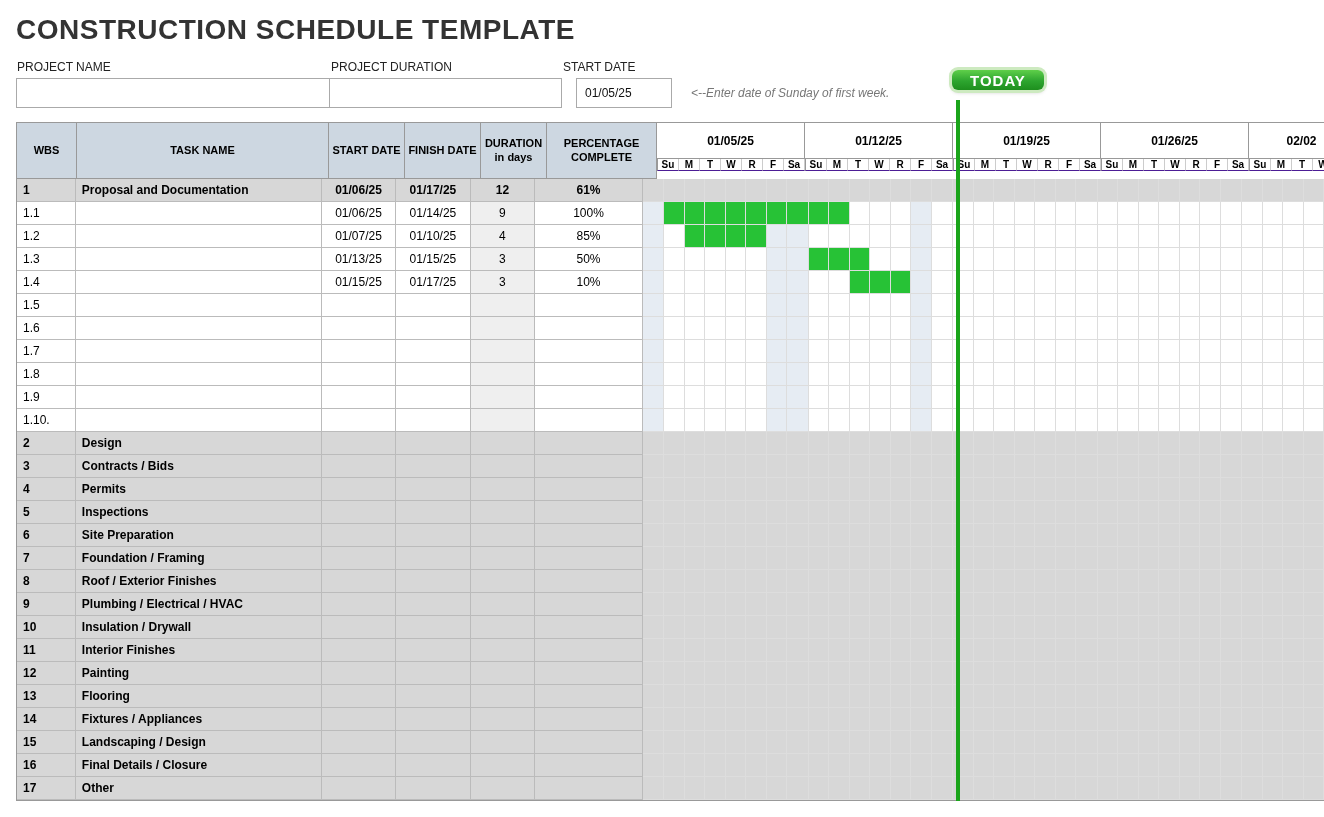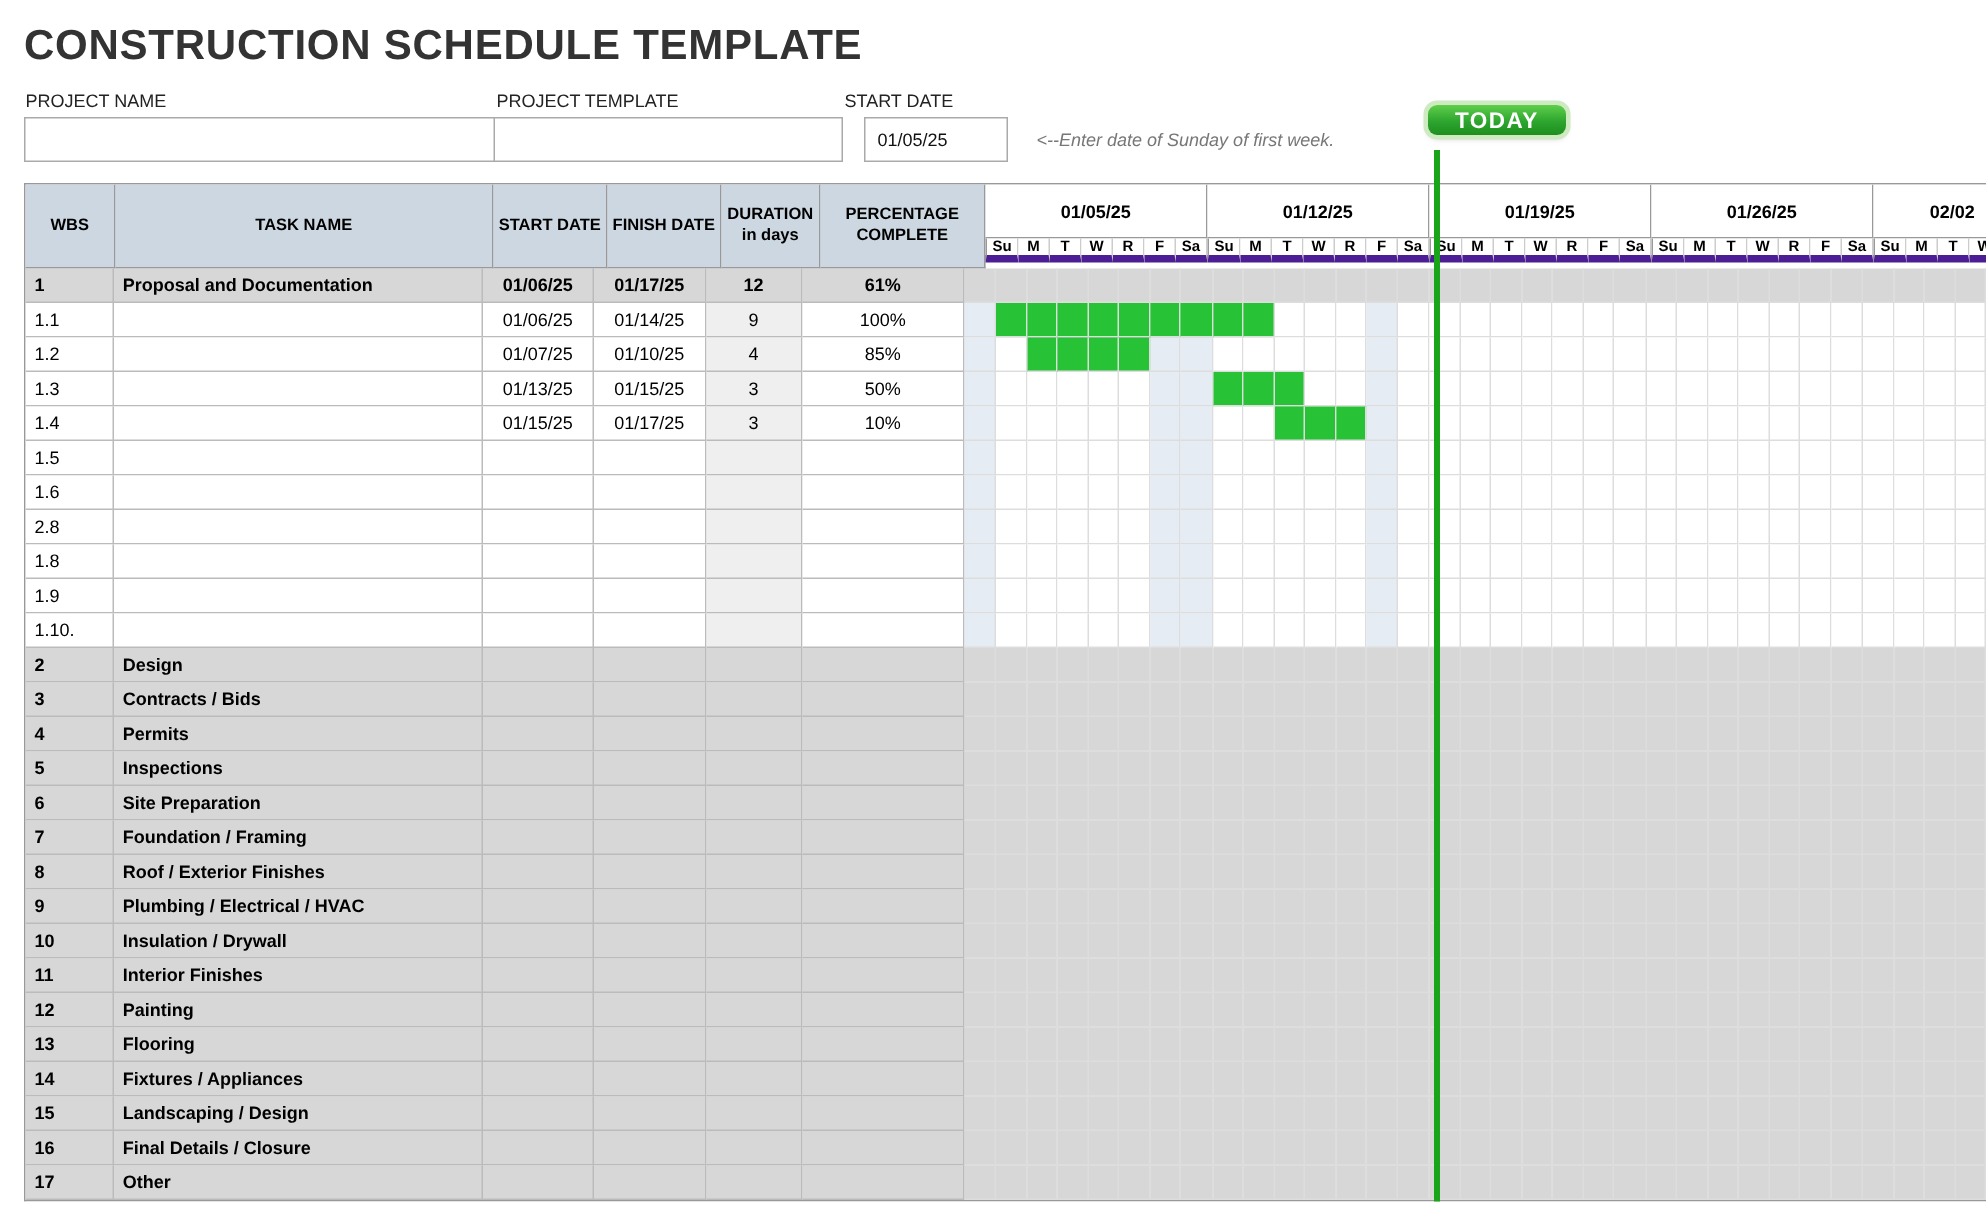--- a/index.html
+++ b/index.html
@@ -71,21 +71,21 @@
     height: 20px;
     border-right: 1px solid #999;
     border-bottom: 1px solid #999;
     display:flex; align-items:center; justify-content:center;
     font-weight:700; font-size: 12px;
     background: #fff;
   }
   .dayhdr {
     width: 21px;
     border-right: 1px solid #ccc;
-    border-bottom: 5px solid #4c1d95;
+    border-bottom: 1px solid #4c1d95;
     display:flex; align-items:center; justify-content:center;
     font-size: 10px;
     background: #fff;
     font-weight: 700;
   }
   .dayhdr.sun { width: 22px; border-left:1px solid #999; }
 
   .hdr-left-merge {
     height: 56px;
     border-right: 1px solid #999;
@@ -144,21 +144,21 @@
   }
 </style>
 </head>
 <body>
 
 <div class="page">
   <h1 class="title">CONSTRUCTION SCHEDULE TEMPLATE</h1>
 
   <div class="top-labels">
     <div class="lbl-pn">PROJECT NAME</div>
-    <div class="lbl-pm">PROJECT TEMPLATE</div>
+    <div class="lbl-pm">PROJECT DURATION</div>
     <div class="lbl-sd">START DATE</div>
   </div>
   <div class="top-inputs">
     <div class="in-pn"></div>
     <div class="in-pm"></div>
     <div class="in-sd">01/05/25</div>
     <div class="hint">&lt;--Enter date of Sunday of first week.</div>
   </div>
 
   <div class="today-badge">TODAY</div>
@@ -509,21 +509,21 @@
           <div class="daycell"></div>
           <div class="daycell"></div>
           <div class="daycell"></div>
           <div class="daycell sun"></div>
           <div class="daycell"></div>
           <div class="daycell"></div>
           <div class="daycell"></div>
           <div class="daycell"></div>
         </div>
         <div class="row">
-          <div class="cell c-wbs">2.8</div>
+          <div class="cell c-wbs">1.7</div>
           <div class="cell c-task"></div>
           <div class="cell c-sd"></div>
           <div class="cell c-fd"></div>
           <div class="cell c-dur"></div>
           <div class="cell c-pct"></div>
           <div class="daycell sun wkend"></div>
           <div class="daycell"></div>
           <div class="daycell"></div>
           <div class="daycell"></div>
           <div class="daycell"></div>

